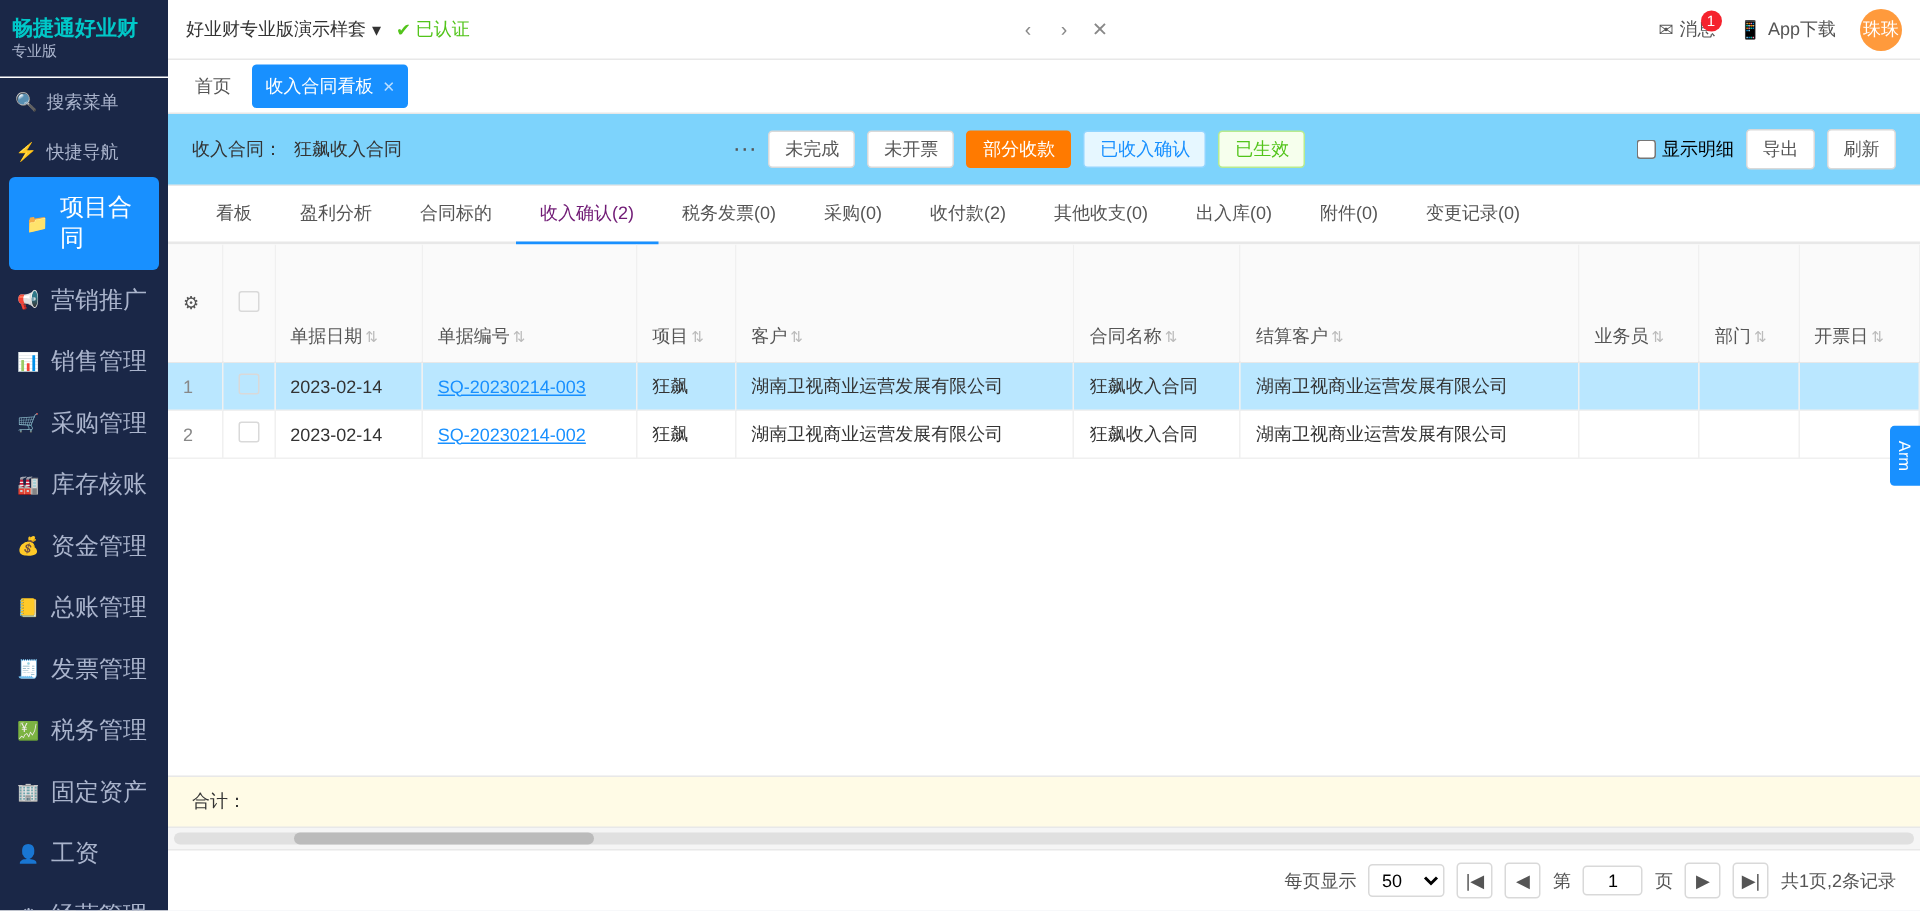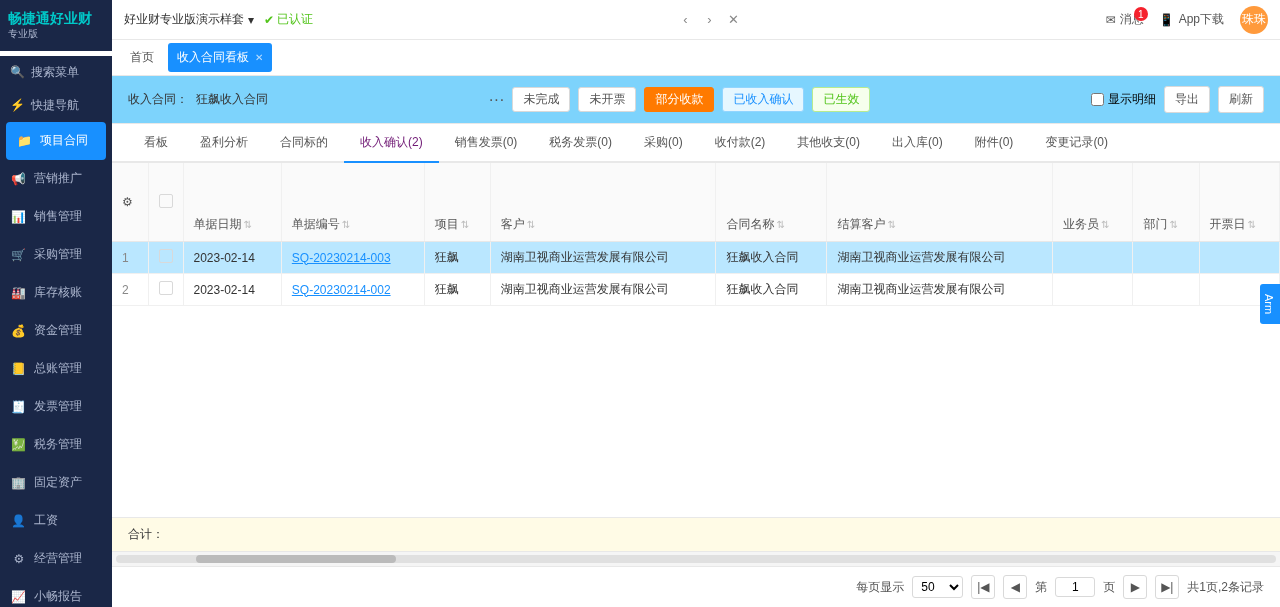--- a/index.html
+++ b/index.html
@@ -1,27 +1,27 @@
 <!DOCTYPE html>
 <html><head>
   <meta charset="utf-8">
   <style>
     * { box-sizing: border-box; margin: 0; padding: 0; font-family: "Microsoft YaHei", Arial, sans-serif; font-size: 12px; }
     body { display: flex; height: 607px; overflow: hidden; background: #f0f2f5; }
 
     
     .sidebar { width: 112px; background: #1a2747; display: flex; flex-direction: column; height: 100%; color: #aab4cc; }
-    .sidebar-logo { padding: 10px 8px; border-bottom: 5px solid #ffffff; }
+    .sidebar-logo { padding: 10px 8px; border-bottom: 1px solid #ffffff; }
     .sidebar-logo-text { color: #00c8c8; font-size: 14px; font-weight: bold; line-height: 1.2; }
     .sidebar-logo-sub { color: #aab4cc; font-size: 10px; }
     .sidebar-search { display: flex; align-items: center; padding: 8px 10px; cursor: pointer; color: #aab4cc; gap: 6px; }
     .sidebar-nav-item { display: flex; align-items: center; padding: 10px 10px; cursor: pointer; gap: 6px; color: #aab4cc; }
     .sidebar-nav-item.active { color: #fff; background: #1890ff; border-radius: 4px; margin: 0 6px; }
     .sidebar-nav-item .icon { width: 18px; height: 18px; display: flex; align-items: center; justify-content: center; flex-shrink: 0; }
-    .sidebar-nav-label { font-size: 12px; }
+    .sidebar-nav-label { font-size: 16px; }
     .sidebar-quick-nav { display: flex; align-items: center; padding: 8px 10px; cursor: pointer; color: #aab4cc; gap: 6px; }
 
     
     .main { flex: 1; display: flex; flex-direction: column; overflow: hidden; }
 
     
     .topbar { height: 40px; background: #fff; display: flex; align-items: center; padding: 0 12px; border-bottom: 1px solid #e8e8e8; gap: 10px; }
     .topbar-company { display: flex; align-items: center; gap: 4px; color: #333; font-size: 12px; cursor: pointer; }
     .topbar-verified { color: #52c41a; font-size: 12px; display: flex; align-items: center; gap: 3px; }
     .topbar-right { margin-left: auto; display: flex; align-items: center; gap: 16px; }
@@ -221,21 +221,20 @@
         <button style="border:1px solid #d9d9d9;background:#fff;padding:4px 10px;border-radius:3px;cursor:pointer;color:#555;">导出</button>
         <button style="border:1px solid #d9d9d9;background:#fff;padding:4px 10px;border-radius:3px;cursor:pointer;color:#555;">刷新</button>
       </div>
     </div>
 
     <div class="sub-tabs" id="sub-tabs-container">
         <div class="sub-tab">看板</div>
         <div class="sub-tab">盈利分析</div>
         <div class="sub-tab">合同标的</div>
         <div class="sub-tab active">收入确认(2)</div>
-        <div class="sub-tab">销售发票(0)</div>
         <div class="sub-tab">税务发票(0)</div>
         <div class="sub-tab">采购(0)</div>
         <div class="sub-tab">收付款(2)</div>
         <div class="sub-tab">其他收支(0)</div>
         <div class="sub-tab">出入库(0)</div>
         <div class="sub-tab">附件(0)</div>
         <div class="sub-tab">变更记录(0)</div>
       </div>
 
     <div class="table-area">

